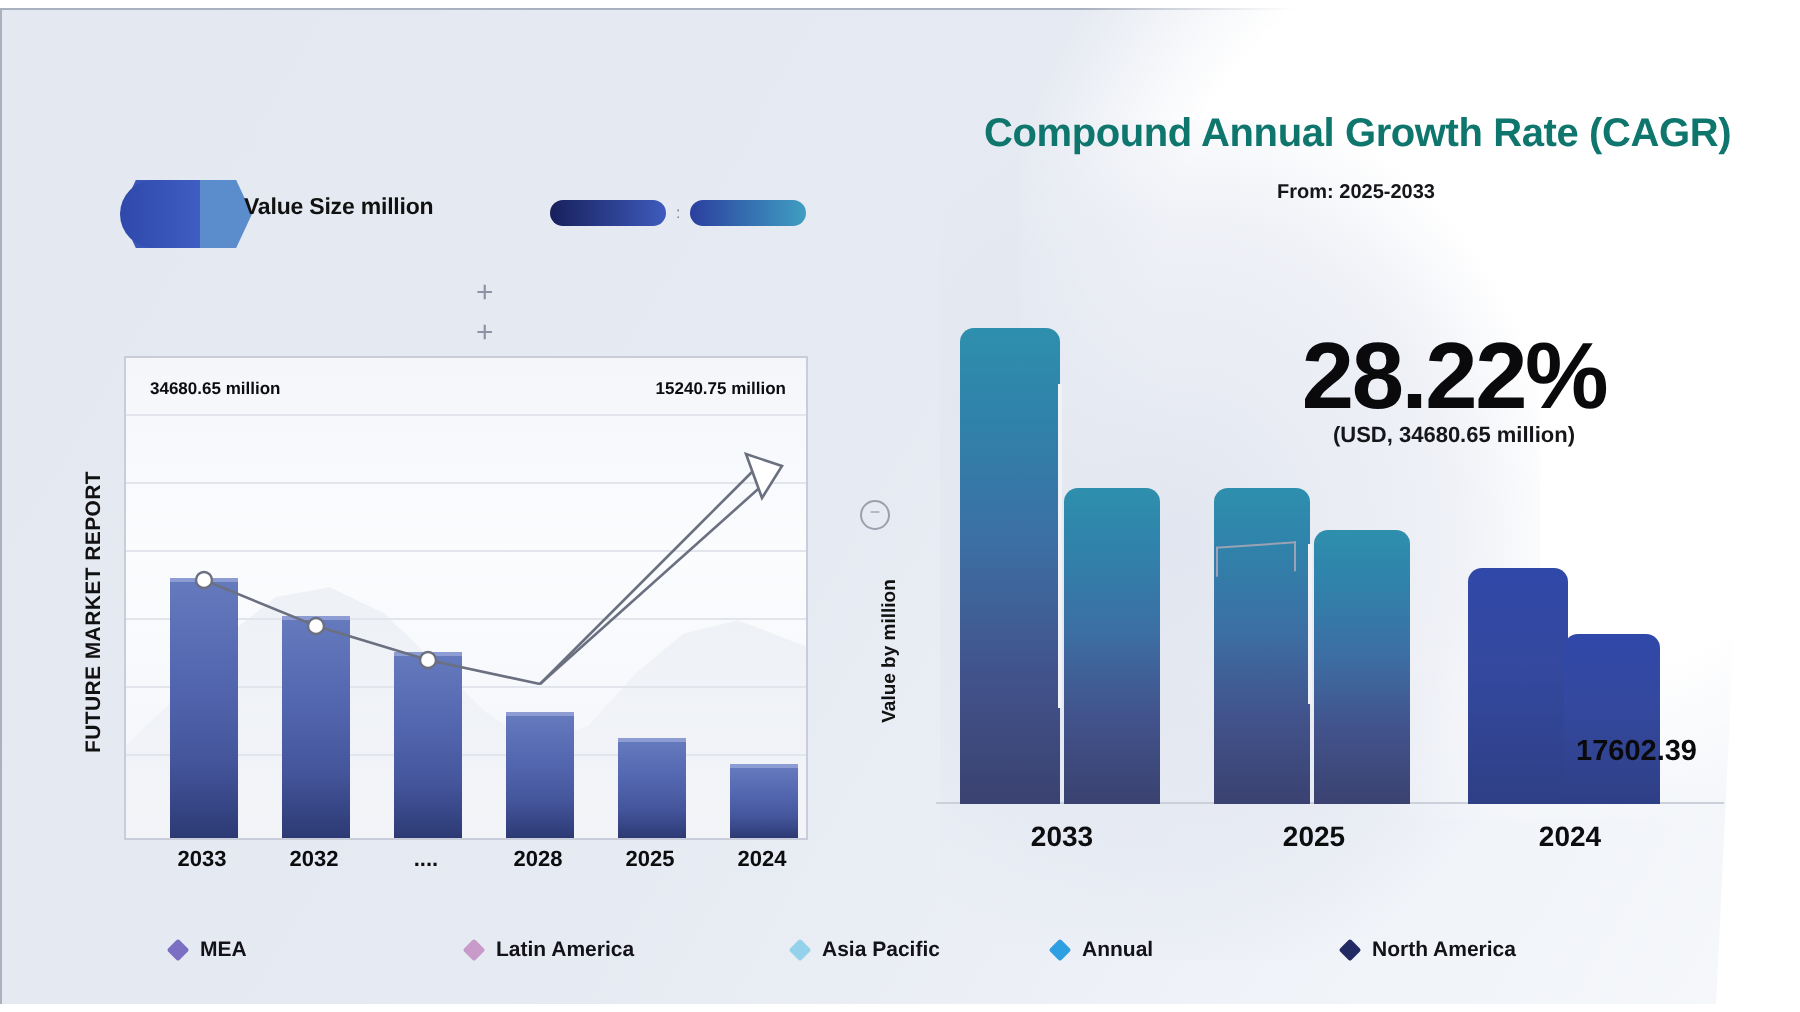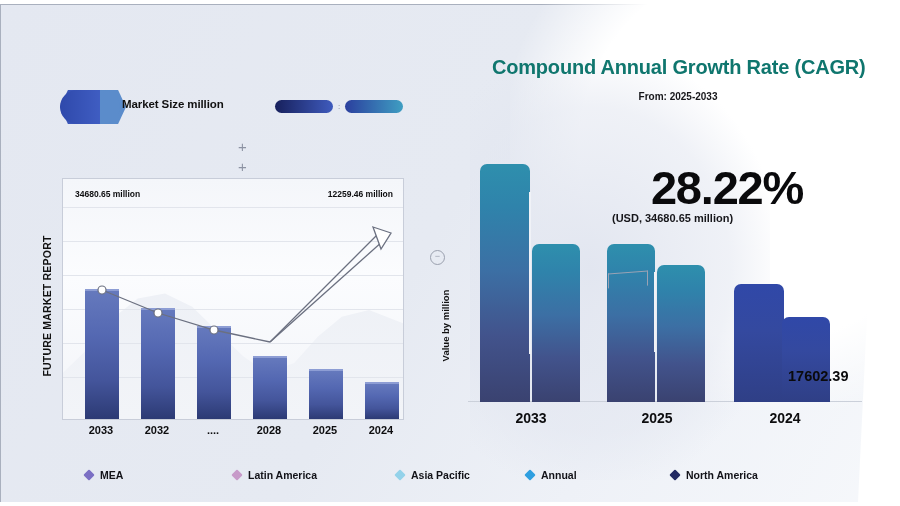--- a/index.html
+++ b/index.html
@@ -114,21 +114,21 @@
   }
   .subtitle-right{
     position:absolute;left:468px;top:91px;width:420px;text-align:center;
     font-size:10px;font-weight:bold;color:#16161a;
   }
   .cagr-value{
     position:absolute;left:612px;top:160px;width:230px;text-align:center;
     font-size:47px;font-weight:bold;color:#0a0a0c;letter-spacing:-1.2px;
   }
   .cagr-note{
-    position:absolute;left:612px;top:212px;width:230px;
+    position:absolute;left:612px;top:212px;width:230px;text-align:center;
     font-size:11px;font-weight:bold;color:#16161a;
   }
   .chart-right{position:absolute;left:462px;top:150px;width:420px;height:280px;}
   .baseline-r{position:absolute;left:6px;right:20px;bottom:28px;height:1px;background:#cbd0da;}
   .bar-r{position:absolute;bottom:28px;border-radius:7px 7px 0 0;}
   .bar-teal{background:linear-gradient(180deg,#2e8fad 0%,#2f83ab 18%,#3c6fa4 45%,#42538c 72%,#3a4270 100%);}
   .bar-blue{background:linear-gradient(180deg,#3048a8 0%,#34499f 40%,#2f3f86 100%);}
   .bar-tick{position:absolute;width:2px;background:#f0f2f7;}
   .mini-bracket{
     position:absolute;left:608px;top:272px;width:38px;height:14px;
@@ -157,21 +157,21 @@
   <div class="blob"></div>
   <div class="blob2"></div>
 
 
   <div class="logo-row">
     <div class="logo-mark">
       <div class="hexa"></div>
       <div class="disc"></div>
       <div class="disc2"></div>
     </div>
-    <div class="logo-text">Market Size million</div>
+    <div class="logo-text">Value Size million</div>
     <div class="pill-group">
       <div class="pill a"></div>
       <div class="pill-sep">:</div>
       <div class="pill b"></div>
     </div>
   </div>
 
   <div class="plus1">+</div>
   <div class="plus2">+</div>
 
@@ -180,21 +180,21 @@
   <div class="chart-left">
     <div class="hill"></div>
     <div class="grid-line" style="top:28px"></div>
     <div class="grid-line" style="top:62px"></div>
     <div class="grid-line" style="top:96px"></div>
     <div class="grid-line" style="top:130px"></div>
     <div class="grid-line" style="top:164px"></div>
     <div class="grid-line" style="top:198px"></div>
 
     <div class="ann-left">34680.65 million</div>
-    <div class="ann-right">12259.46 million</div>
+    <div class="ann-right">15240.75 million</div>
 
     <div class="bars-left">
       <div class="bar-l" style="left:22px;height:128px"></div>
       <div class="bar-l" style="left:78px;height:109px"></div>
       <div class="bar-l" style="left:134px;height:91px"></div>
       <div class="bar-l" style="left:190px;height:61px"></div>
       <div class="bar-l" style="left:246px;height:48px"></div>
       <div class="bar-l" style="left:302px;height:35px"></div>
     </div>
 

